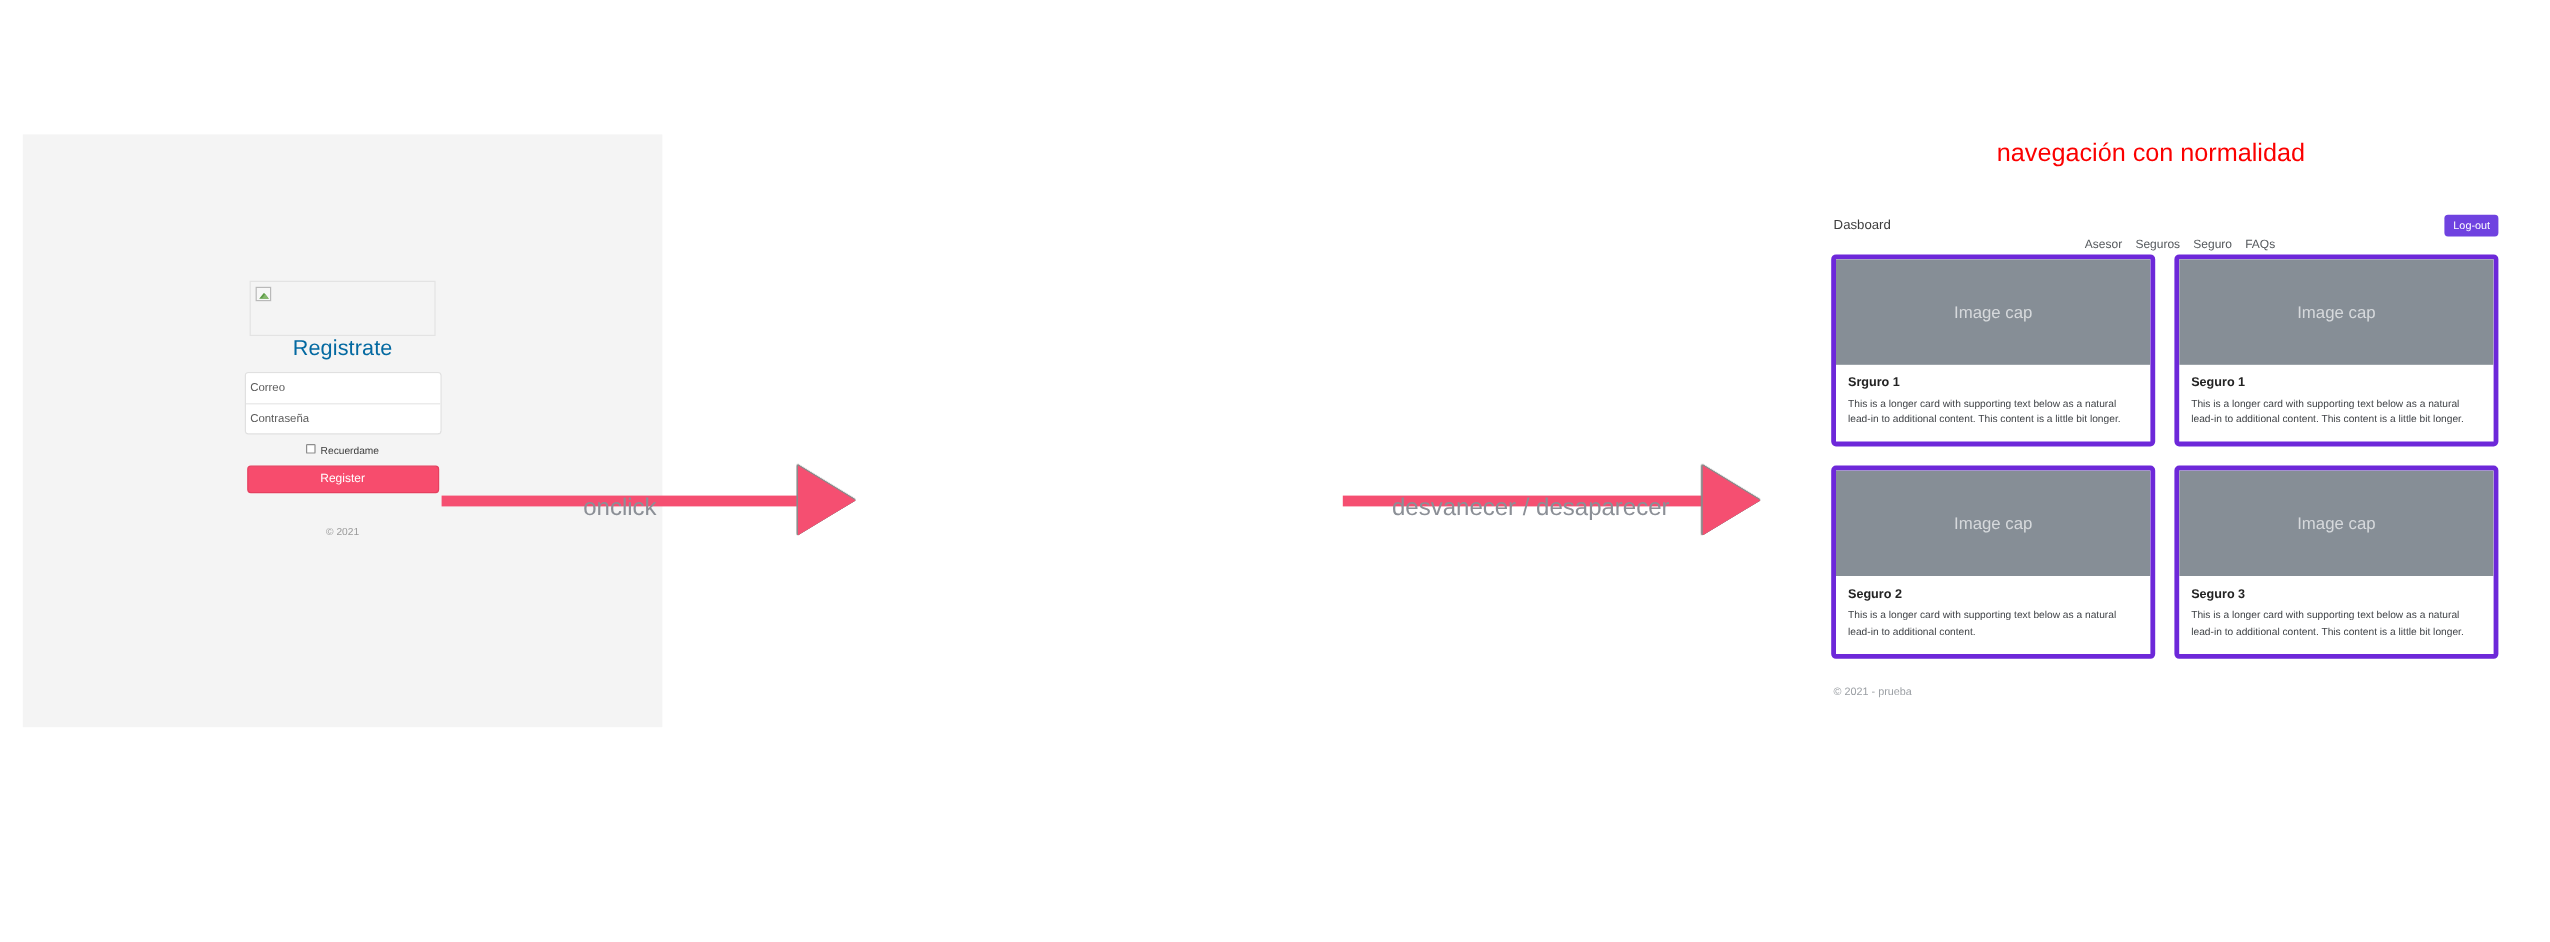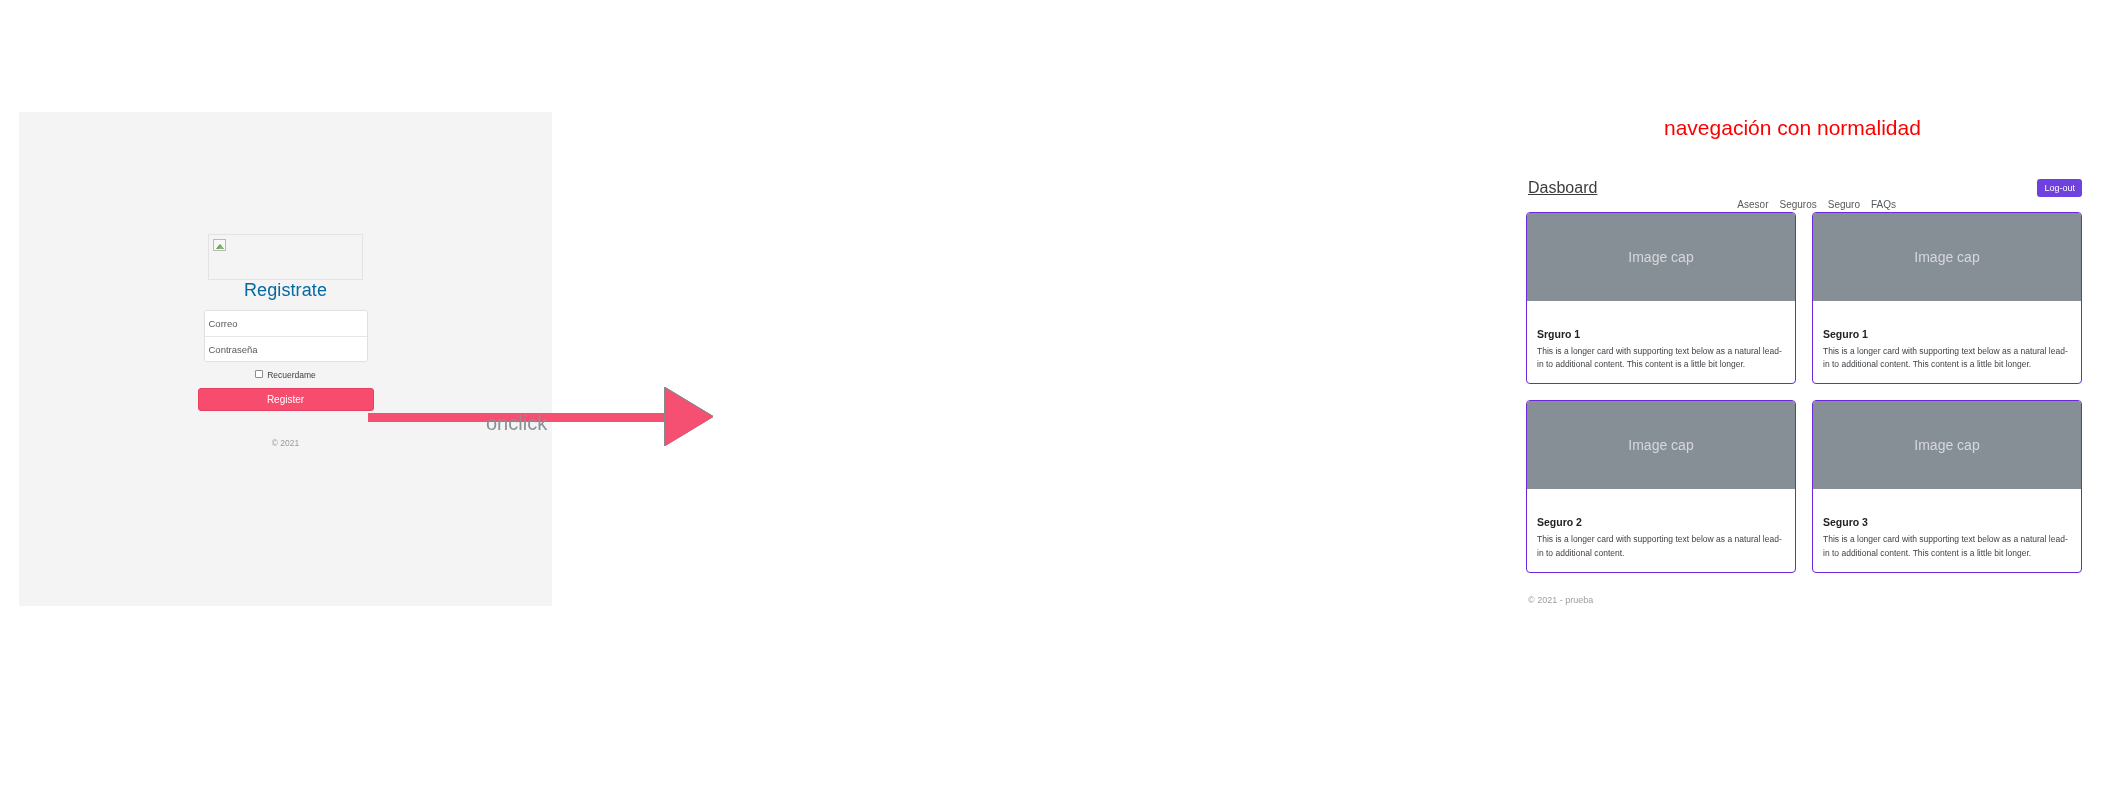--- a/index.html
+++ b/index.html
@@ -91,21 +91,21 @@
     color: #3d3d3d;
   }
   .remember-box {
     width: 8px; height: 8px;
     border: 1px solid #8d8d8d;
     background: #ffffff;
     border-radius: 1px;
   }
   .register-btn {
     margin-top: 8px;
-    width: 176px; height: 23px;
+    width: 160px; height: 23px;
     background: #f74c6d;
     border: 1px solid #e5405f;
     border-radius: 3px;
     color: #ffffff;
     font-size: 10px;
     display: flex;
     align-items: center;
     justify-content: center;
     cursor: pointer;
   }
@@ -174,21 +174,21 @@
     width: 572px; height: 530px;
     background: #ffffff;
   }
   .navbar {
     position: relative;
     height: 40px;
     display: flex;
     align-items: center;
     padding: 0 8px 0 10px;
   }
-  .brand { font-size: 16px; color: #3c3c3c; text-decoration: underline; }
+  .brand { font-size: 11px; color: #3c3c3c; }
   .nav-links {
     position: absolute;
     left: 50%;
     transform: translateX(-42%);
     display: flex;
     gap: 11px;
     margin-top: 33px;
   }
   .nav-link {
     font-size: 10px;
@@ -208,26 +208,25 @@
   }
   .card-grid {
     display: grid;
     grid-template-columns: 1fr 1fr;
     gap: 16px;
     padding: 0 8px;
     margin-top: 4px;
   }
   .card {
     background: #ffffff;
-    border: 1px solid #6d28d9;
+    border: 4px solid #6d28d9;
     border-radius: 4px;
     overflow: hidden;
     display: flex;
     flex-direction: column;
-    gap: 18px;
   }
   .card-img {
     height: 88px;
     background: #868e96;
     display: flex;
     align-items: center;
     justify-content: center;
     color: #d6d9dc;
     font-size: 14px;
     font-weight: 300;
@@ -281,20 +280,25 @@
     </div>
   </div>
 
   <div class="arrow" id="arrow-1">
     <div class="arrow-shaft"></div>
     <div class="arrow-head"></div>
     <div class="arrow-label">onclick</div>
   </div>
 
 
+  <div class="arrow" id="arrow-2">
+    <div class="arrow-shaft"></div>
+    <div class="arrow-head"></div>
+    <div class="arrow-label">desvanecer / desaparecer</div>
+  </div>
 
   <div class="nav-note">navegación con normalidad</div>
 
   <div class="dashboard">
 
     <div class="navbar">
       <div class="brand">Dasboard</div>
       <div class="nav-links">
         <span class="nav-link">Asesor</span>
         <span class="nav-link">Seguros</span>

